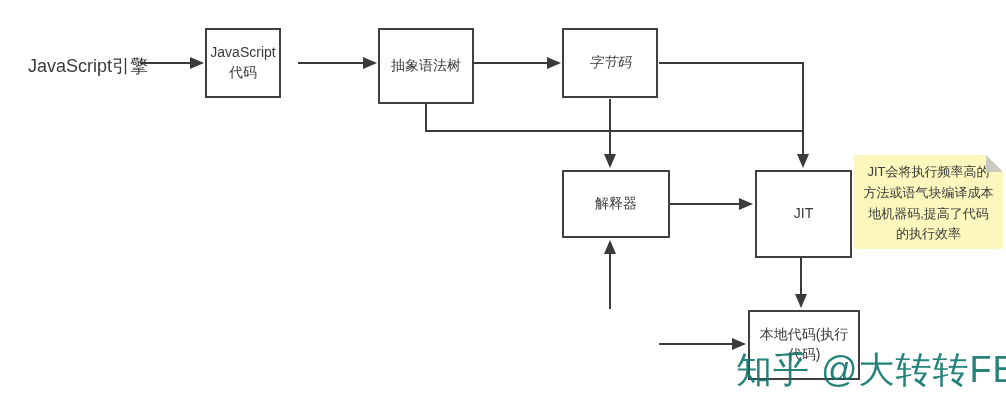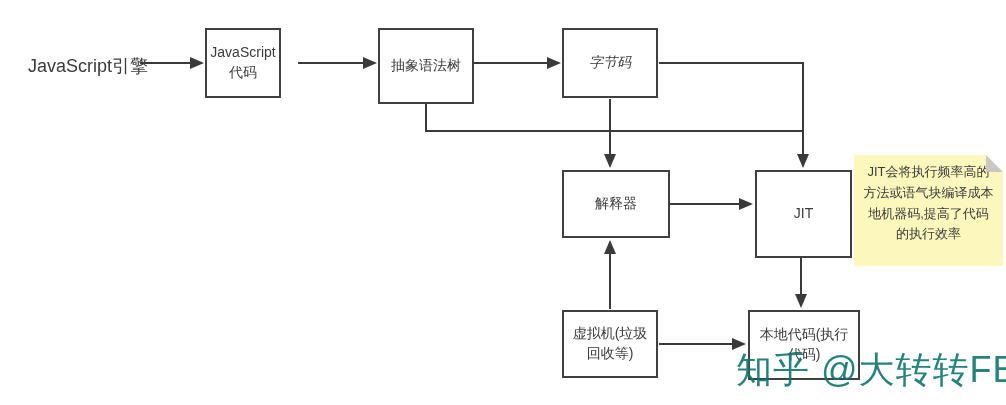--- a/index.html
+++ b/index.html
@@ -41,21 +41,21 @@
   .node-native     {left:748px;top:310px;width:112px;height:70px;}
   .connector-layer{
     position:absolute;
     left:0;top:0;
     width:1006px;height:405px;
     z-index:1;
   }
   .note{
     position:absolute;
     left:854px;top:155px;
-    width:149px;height:111px;
+    width:149px;height:94px;
     box-sizing:border-box;
     background:#fbf7bd;
     color:#3b3b3b;
     font-size:13px;
     line-height:1.6;
     text-align:center;
     padding:7px 8px 0 8px;
     z-index:3;
   }
   .note::before{
@@ -108,21 +108,20 @@
   <div class="node node-js-code">JavaScript代码</div>
 
   <div class="node node-ast">抽象语法树</div>
 
   <div class="node node-bytecode">字节码</div>
 
   <div class="node node-interpreter">解释器</div>
 
   <div class="node node-jit">JIT</div>
 
-  <div class="node node-vm">虚拟机(垃圾回收等)</div>
 
   <div class="node node-native">本地代码(执行代码)</div>
 
   <div class="note">
     <span>JIT会将执行频率高的方法或语气块编译成本地机器码,提高了代码的执行效率</span>
   </div>
 
   <div class="watermark">知乎 @大转转FE</div>
 
 </div>

